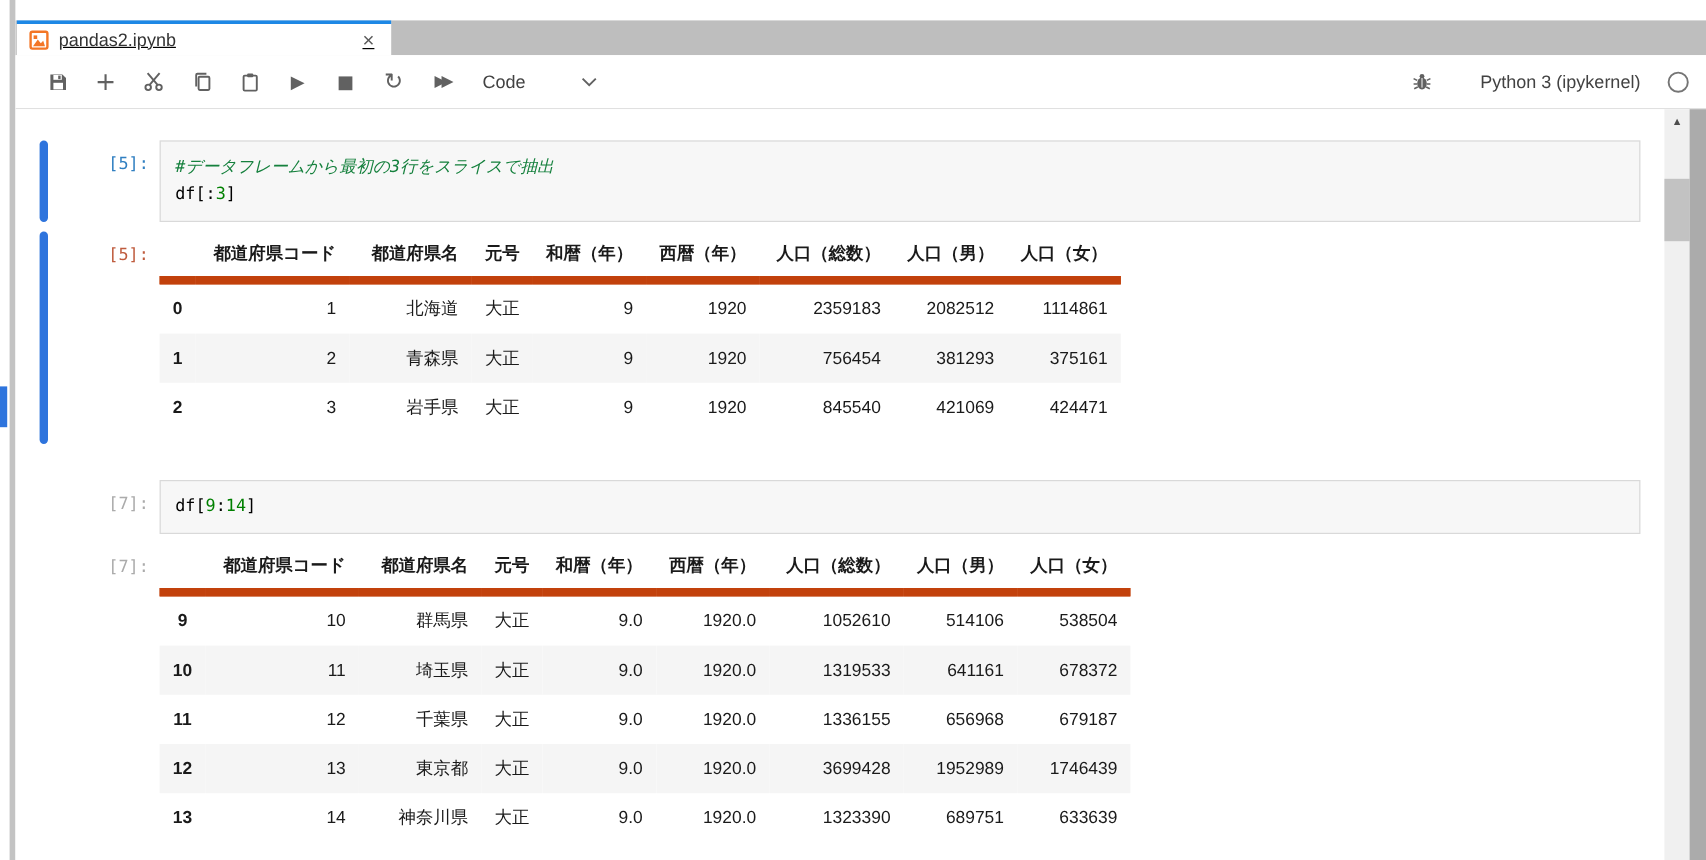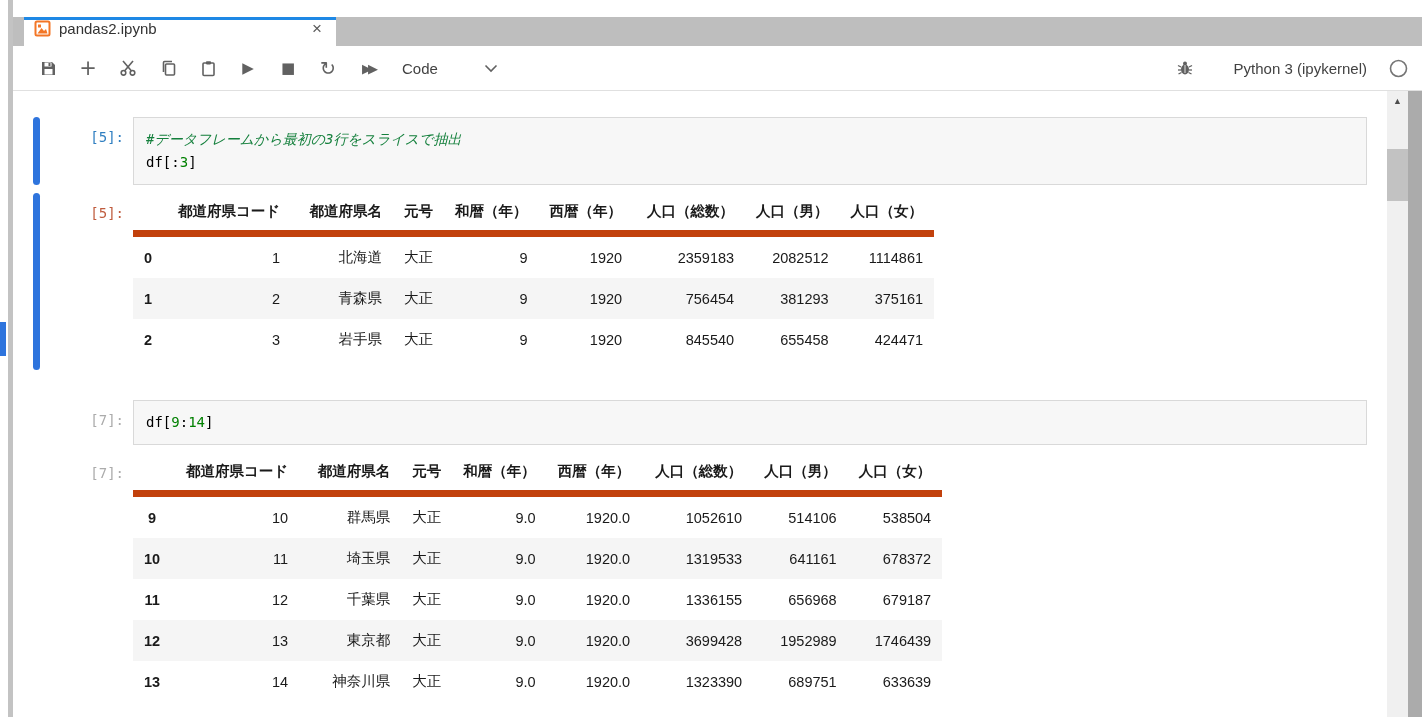--- a/index.html
+++ b/index.html
@@ -10,22 +10,22 @@
   }
   
   #left-white{position:absolute;left:0;top:0;width:8px;height:717px;background:#fff;}
   #sidebar-indicator{position:absolute;left:0;top:322px;width:6px;height:34px;background:#2e74dd;}
   #v-divider{position:absolute;left:8px;top:0;width:5px;height:717px;background:#c3c3c3;}
   #main{position:absolute;left:13px;top:0;right:0;bottom:0;background:#fff;}
 
   
   #tabbar{position:absolute;left:0;top:17px;right:0;height:29px;background:#bebebe;}
   #tab{
-    position:absolute;left:11px;top:0;width:292px;height:26px;background:#fff;
-    border-top:3px solid #1e88e5;display:flex;align-items:flex-start;padding:0 10px;box-sizing:content-box;
+    position:absolute;left:1px;top:0;width:292px;height:26px;background:#fff;
+    border-top:3px solid #1e88e5;display:flex;align-items:center;padding:0 10px;box-sizing:content-box;text-decoration:underline;
   }
   #tab .tab-title{flex:1;font-size:15px;color:#333;margin-left:8px;white-space:nowrap;overflow:hidden;}
   #tab .tab-close{font-size:17px;color:#5a5a5a;padding:0 4px;line-height:1;}
 
   
   #toolbar{
     position:absolute;left:0;top:46px;right:0;height:44px;background:#fff;
     border-bottom:1px solid #e0e0e0;display:flex;align-items:center;padding-left:15px;
   }
   .tbtn{width:40px;height:30px;display:flex;align-items:center;justify-content:center;color:#616161;}
@@ -256,21 +256,21 @@
                     <td>375161</td>
                   </tr>
                   <tr>
                     <th>2</th>
                     <td>3</td>
                     <td>岩手県</td>
                     <td>大正</td>
                     <td>9</td>
                     <td>1920</td>
                     <td>845540</td>
-                    <td>655458</td>
+                    <td>421069</td>
                     <td>424471</td>
                   </tr>
                 </tbody>
               </table>
           </div>
         </div>
       </div>
 
       <div class="cell-block">
         <div class="row input-row">

